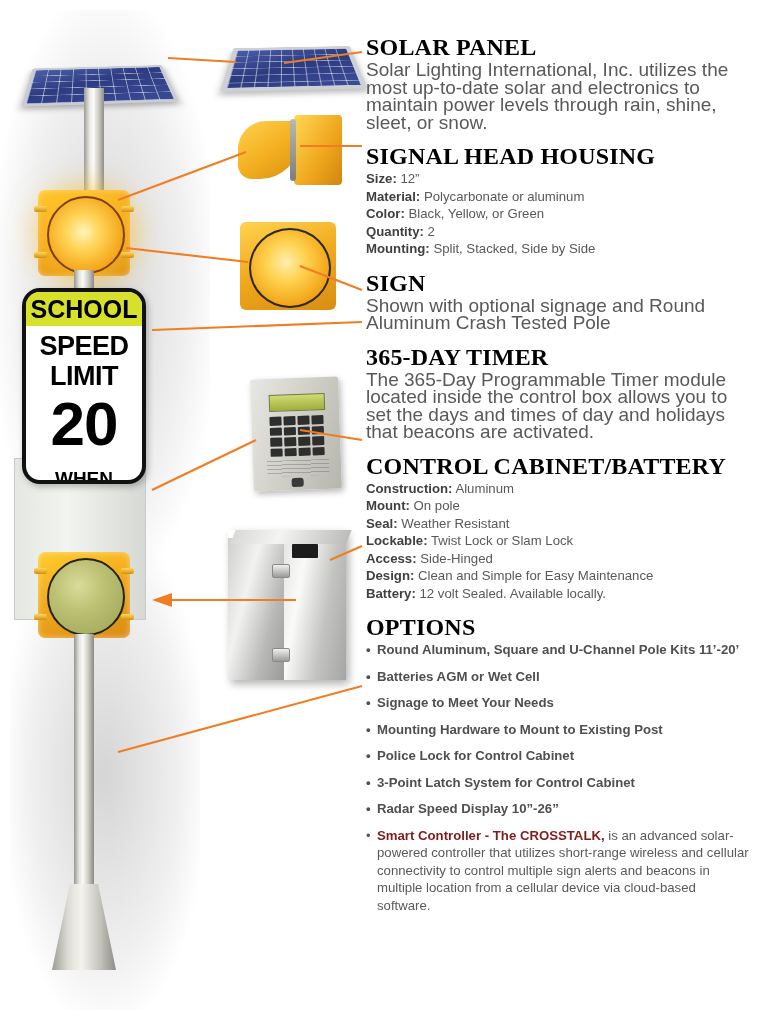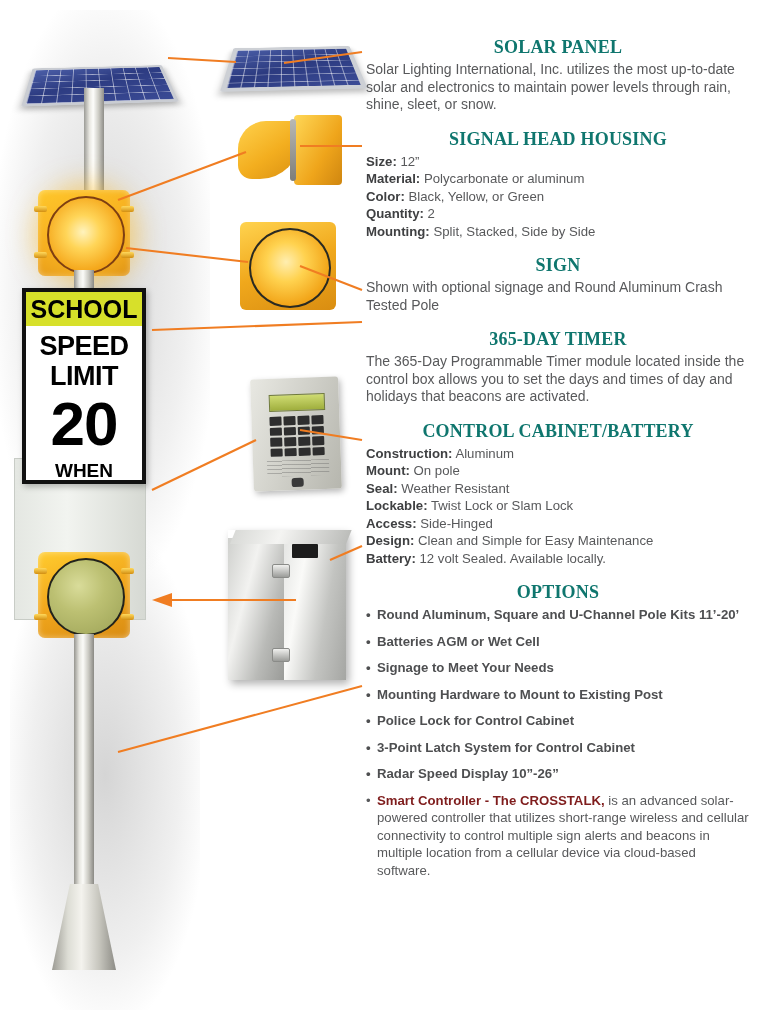--- a/index.html
+++ b/index.html
@@ -106,21 +106,21 @@
     width: 130px; height: 160px;
     background: linear-gradient(to right, #e4e7e2 0%, #f2f4f0 40%, #d6d9d3 100%);
     border: 1px solid #c8ccc6;
   }
   .road-sign {
     position: absolute;
     left: 22px; top: 288px;
     width: 124px; height: 196px;
     background: #ffffff;
     border: 4px solid #111111;
-    border-radius: 0;
+    border-radius: 18px;
     box-sizing: border-box;
     display: flex;
     flex-direction: column;
     align-items: center;
     overflow: hidden;
     box-shadow: 2px 3px 6px rgba(0,0,0,0.25);
   }
   .sign-school {
     width: 100%;
     background: #d7e02a;
@@ -147,21 +147,21 @@
     font-size: 62px;
     line-height: 62px;
     margin-top: 2px;
     letter-spacing: -1px;
   }
   .sign-when, .sign-flashing {
     color: #000;
     font-weight: bold;
     font-size: 19px;
     line-height: 23px;
-    margin-top: 4px;
+    margin-top: 12px;
   }
   .sign-flashing { margin-top: 0px; }
 
   
   .detail-photo { position: absolute; }
 
   .dp-panel {
     left: 228px; top: 30px;
     width: 120px; height: 62px;
     transform: perspective(240px) rotateX(54deg) rotateZ(-2deg);
@@ -296,30 +296,29 @@
   #specs {
     position: absolute;
     left: 366px; top: 36px;
     width: 384px;
   }
   .sec { margin-bottom: 14px; }
   .sec h2 {
     margin: 0 0 3px 0;
     font-family: "Liberation Serif", serif;
     font-weight: bold;
-    font-size: 18px;
+    font-size: 24px;
     line-height: 22px;
     letter-spacing: 0.2px;
-    color: #0f766e;
+    color: #000000;
     text-transform: uppercase;
-    text-align: center;
   }
   .sec p {
     margin: 0;
-    font-size: 14px;
+    font-size: 19px;
     line-height: 17.5px;
     color: #58595b;
   }
   .spec-line {
     font-size: 13.2px;
     line-height: 17.5px;
     color: #58595b;
   }
   .spec-line b { color: #3f4042; }
 

